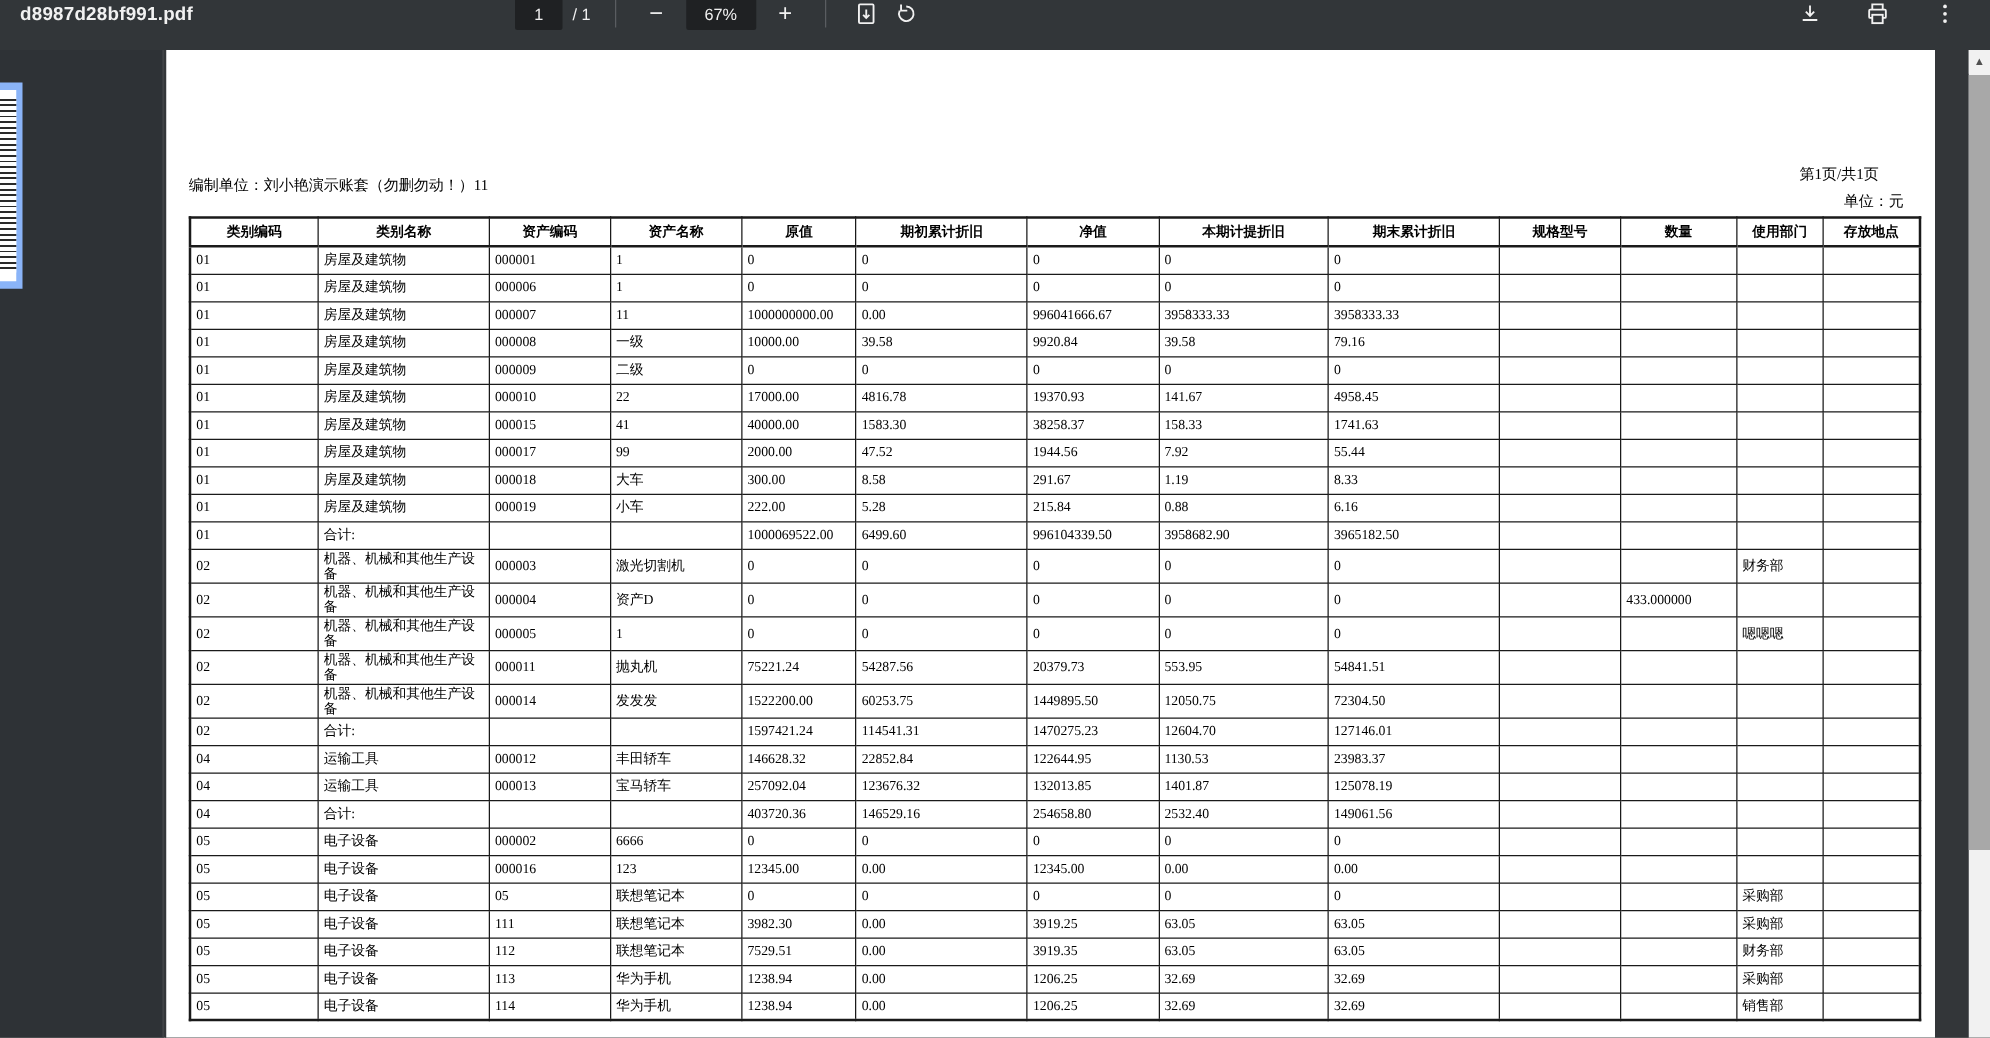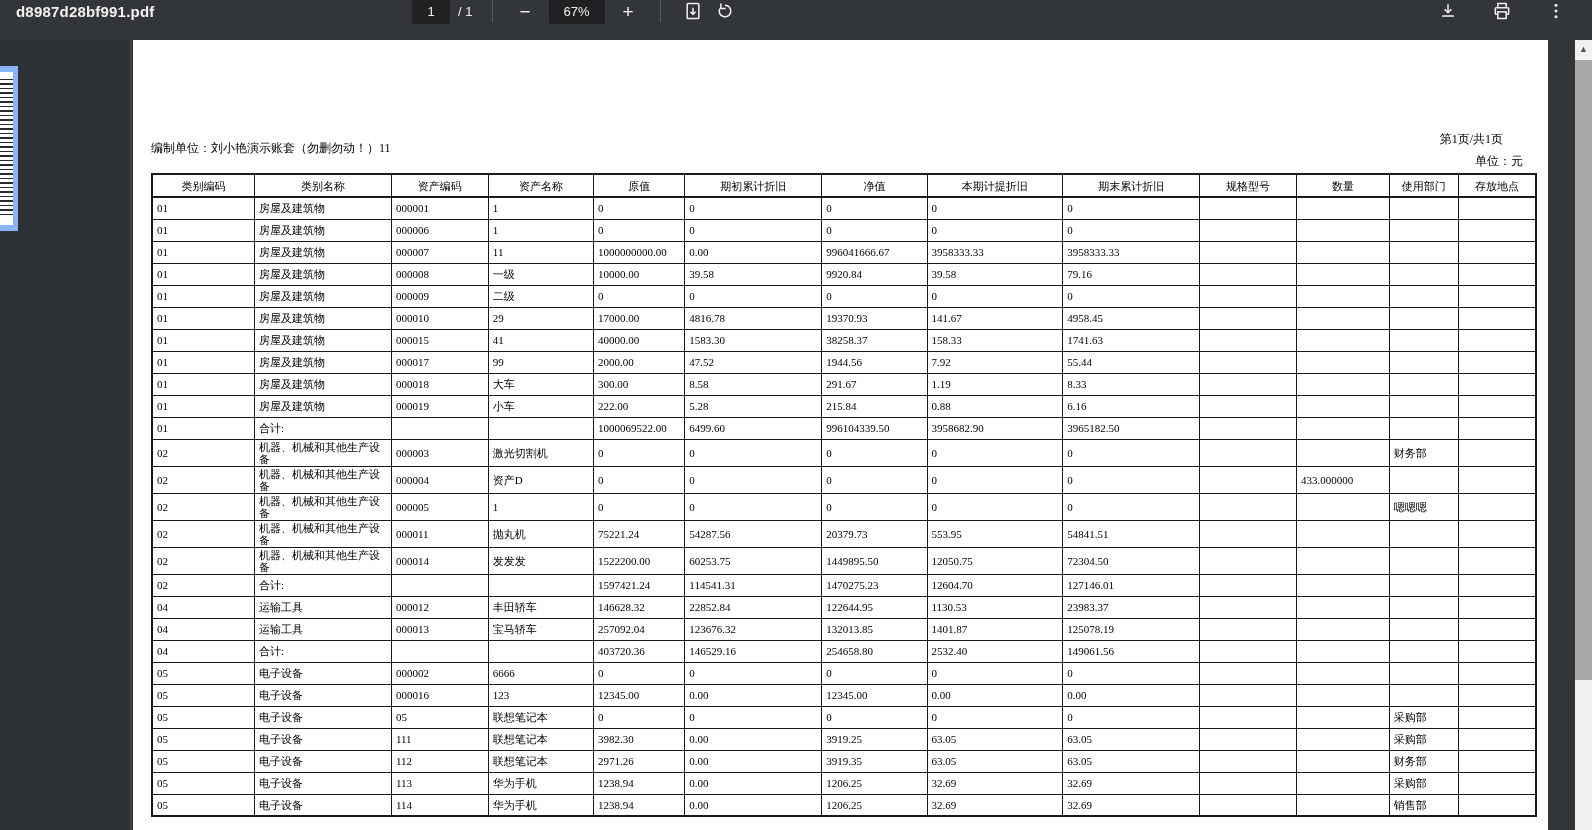--- a/index.html
+++ b/index.html
@@ -50,21 +50,21 @@
   .doc-pageinfo { position: absolute; top: 91px; right: 45px; font-size: 12px; }
   .doc-prepared { position: absolute; top: 100px; left: 18px; font-size: 12px; font-family: Liberation Serif, serif; }
   .doc-unit { position: absolute; top: 113px; right: 25px; font-size: 12px; }
 
   table.dep { position: absolute; top: 133px; left: 18px; width: 1386px;
               border-collapse: collapse; table-layout: fixed;
               font-size: 11px; }
   table.dep th, table.dep td { border: 1px solid #1a1a1a; overflow: hidden;
                                line-height: 12px; }
   table.dep { border: 2px solid #1a1a1a; }
-  table.dep th { height: 23px; text-align: center; font-weight: normal;
+  table.dep th { height: 23px; text-align: center; font-weight: bold;
                  border-bottom: 2px solid #1a1a1a; padding: 0 2px; margin-top: 28px; }
   table.dep td { height: 22px; text-align: left; padding: 1px 4px; vertical-align: middle;
                  word-break: break-all; }
 
   
   .scrollbar { position: absolute; right: 0; top: 40px; width: 17px; height: 790px;
                background: #f1f1f1; }
   .sb-btn-up { width: 17px; height: 19px; background: #f1f1f1; color: #505050;
                font-size: 9px; text-align: center; line-height: 19px; cursor: pointer;
                user-select: none; }
@@ -244,21 +244,21 @@
             <td>0</td>
             <td></td>
             <td></td>
             <td></td>
             <td></td>
           </tr>
           <tr>
             <td>01</td>
             <td>房屋及建筑物</td>
             <td>000010</td>
-            <td>29</td>
+            <td>22</td>
             <td>17000.00</td>
             <td>4816.78</td>
             <td>19370.93</td>
             <td>141.67</td>
             <td>4958.45</td>
             <td></td>
             <td></td>
             <td></td>
             <td></td>
           </tr>
@@ -530,21 +530,21 @@
             <td></td>
             <td></td>
             <td>采购部</td>
             <td></td>
           </tr>
           <tr>
             <td>05</td>
             <td>电子设备</td>
             <td>112</td>
             <td>联想笔记本</td>
-            <td>2971.26</td>
+            <td>7529.51</td>
             <td>0.00</td>
             <td>3919.35</td>
             <td>63.05</td>
             <td>63.05</td>
             <td></td>
             <td></td>
             <td>财务部</td>
             <td></td>
           </tr>
           <tr>

